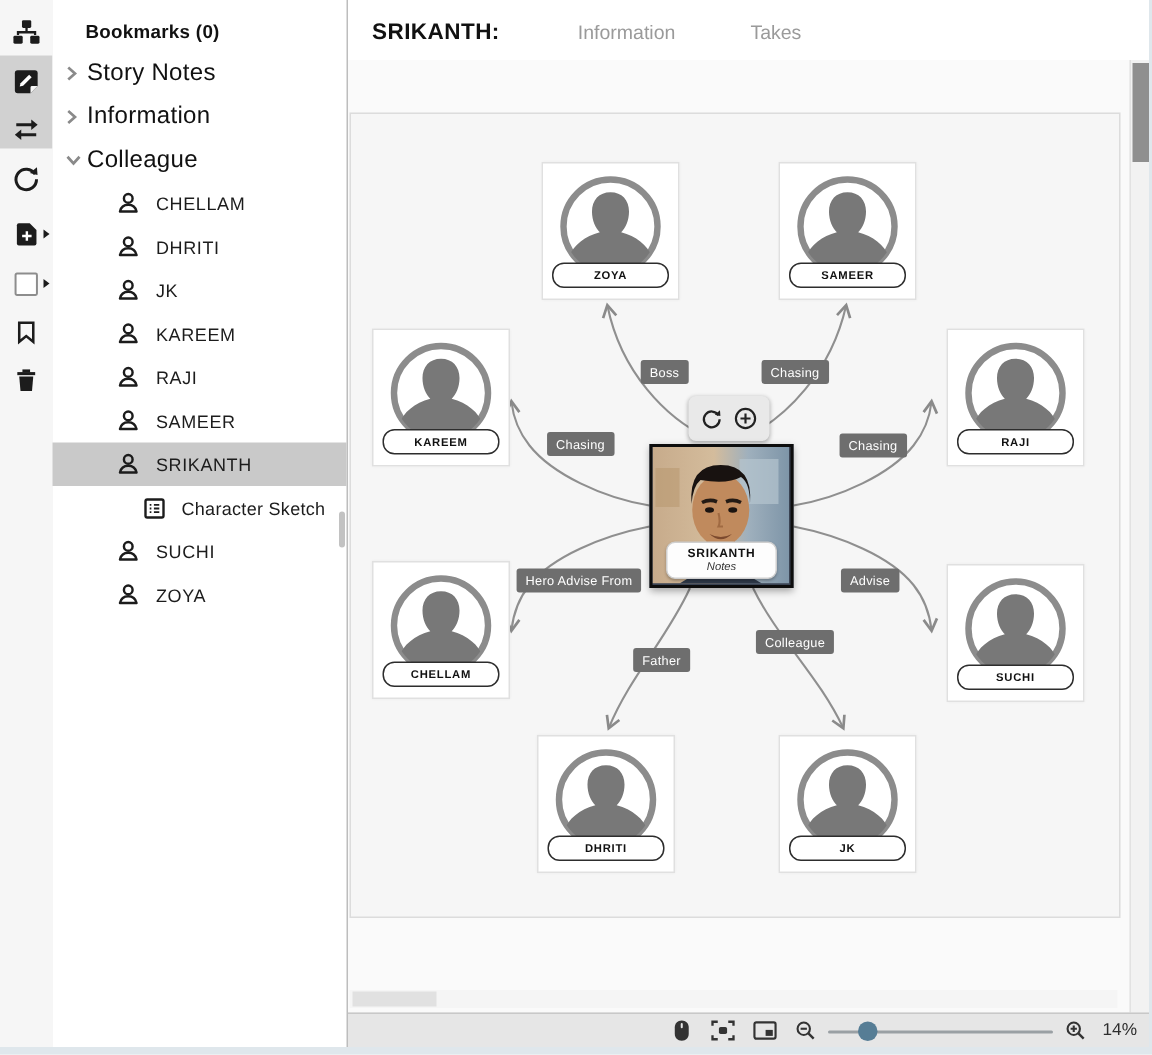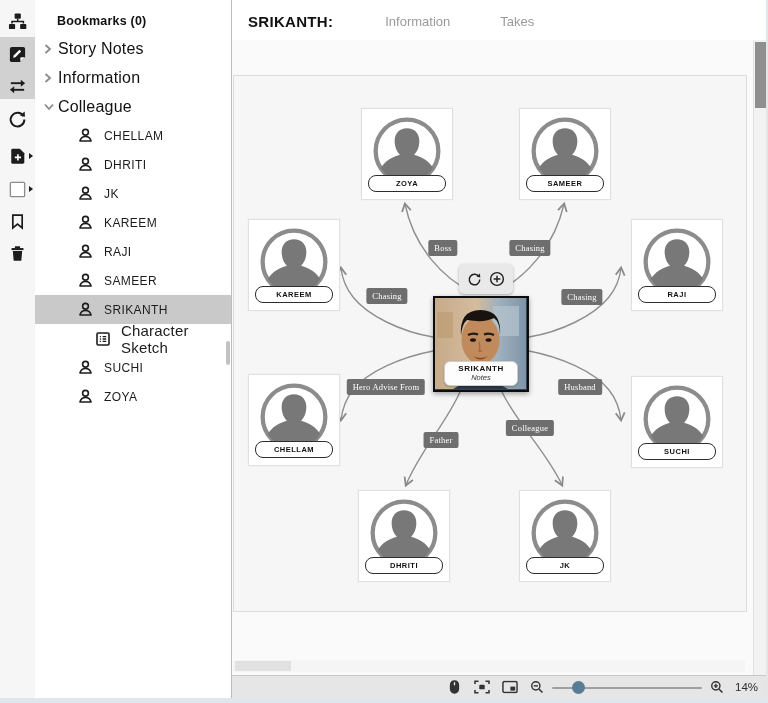--- a/index.html
+++ b/index.html
@@ -23,21 +23,21 @@
   .sb-title{height:26px;line-height:26px;padding-left:22px;font-weight:bold;font-size:12.5px;color:#111;letter-spacing:.2px;}
   .sb-section{height:29px;display:flex;align-items:center;cursor:pointer;}
   .sb-chevron{width:10px;margin-left:9px;margin-right:4px;color:#8a8a8a;display:flex;}
   .sb-section-label{font-weight:normal;font-size:16px;color:#111;letter-spacing:.2px;text-align:right;}
   .sb-char{height:29px;display:flex;align-items:center;padding-left:42px;cursor:pointer;}
   .sb-char.selected{background:#c9c9c9;}
   .sb-char-icon{display:flex;margin-right:10px;}
   .sb-char-label{font-size:12px;color:#1c1c1c;letter-spacing:.4px;}
   .sb-sub{height:29px;display:flex;align-items:center;padding-left:60px;cursor:pointer;}
   .sb-sub-icon{display:flex;margin-right:10px;}
-  .sb-sub-label{font-size:15px;color:#1c1c1c;letter-spacing:.2px;}
+  .sb-sub-label{font-size:12px;color:#1c1c1c;letter-spacing:.2px;}
   .sb-thumb{position:absolute;right:1px;top:341px;width:4px;height:24px;background:#c2c2c2;border-radius:2px;}
 
   
   .main{position:absolute;left:232px;top:0;width:534px;height:698px;background:#fafafa;}
   .header{position:absolute;left:0;top:0;width:100%;height:44px;background:#fff;border-bottom:1px solid #d8d8d8;display:flex;align-items:center;box-sizing:border-box;padding-left:16px;}
   .header-title{font-weight:bold;font-size:15px;color:#111;letter-spacing:.3px;margin-right:30px;}
   .tab{font-size:13px;color:#9a9a9a;margin-right:26px;padding:9px 2px 7px;border-bottom:2px solid transparent;cursor:pointer;margin-left:20px;}
   .tab.active{color:#3a3a3a;border-bottom-color:#3a3a3a;}
 
   .canvas-outer{position:absolute;left:0;top:40px;width:534px;height:635px;background:#fafafa;}
@@ -50,21 +50,21 @@
   .node-label{position:absolute;left:6px;right:6px;bottom:7px;background:#fff;border:1.5px solid #2d2d2d;border-radius:8px;font-size:7.5px;font-weight:bold;color:#111;text-align:center;padding:3px 0;letter-spacing:.5px;}
 
   .center-node{position:absolute;left:199px;top:220px;width:96px;height:96px;border:2.5px solid #0d0d0d;background:#3a4353;box-sizing:border-box;box-shadow:0 2px 5px rgba(0,0,0,.35);}
   .center-label{position:absolute;left:9px;right:9px;bottom:4px;background:#fdfdfd;border:1px solid #cfcfcf;border-radius:6px;text-align:center;padding:2px 0 3px;box-shadow:0 1px 2px rgba(0,0,0,.25);}
   .center-name{font-size:8px;font-weight:bold;color:#111;letter-spacing:.5px;}
   .center-role{font-size:7.5px;font-style:italic;color:#333;}
 
   .mini-toolbar{position:absolute;left:225px;top:188px;width:54px;height:30px;background:#e9e9e9;border-radius:5px;box-shadow:0 1px 3px rgba(0,0,0,.3);display:flex;align-items:center;justify-content:space-evenly;}
   .mini-toolbar .mt-btn{display:flex;cursor:pointer;}
 
-  .chip{position:absolute;transform:translate(-50%,-50%);background:#6e6e6e;color:#fff;font-size:8.5px;padding:3px 6px;border-radius:2px;white-space:nowrap;letter-spacing:.2px;cursor:pointer;font-family:Liberation Serif, serif;}
+  .chip{position:absolute;transform:translate(-50%,-50%);background:#6e6e6e;color:#fff;font-size:8.5px;padding:3px 6px;border-radius:2px;white-space:nowrap;letter-spacing:.2px;cursor:pointer;}
 
   
   .v-track{position:absolute;left:521px;top:40px;width:13px;height:635px;background:#f2f2f2;border-left:1px solid #e2e2e2;box-sizing:border-box;}
   .v-thumb{position:absolute;left:1px;top:2px;width:11px;height:66px;background:#8f8f8f;cursor:pointer;}
   .h-track{position:absolute;left:1px;top:620px;width:512px;height:12px;background:#f5f5f5;}
   .h-thumb{position:absolute;left:2px;top:1px;width:56px;height:10px;background:#e1e1e1;cursor:pointer;}
 
   
   .bottom-bar{position:absolute;left:0;top:675px;width:534px;height:23px;background:#e6e6e6;border-top:1px solid #c8c8c8;box-sizing:border-box;}
   .bb-icon{position:absolute;top:50%;transform:translateY(-50%);display:flex;cursor:pointer;}
@@ -352,21 +352,21 @@
               <use href="#sym-person-sil"></use>
             </svg>
           <div class="node-label">JK</div>
         </div>
 
         <div class="chip" style="left:209px;top:172px">Boss</div>
         <div class="chip" style="left:296px;top:172px">Chasing</div>
         <div class="chip" style="left:153px;top:220px">Chasing</div>
         <div class="chip" style="left:348px;top:221px">Chasing</div>
         <div class="chip" style="left:152px;top:311px">Hero Advise From</div>
-        <div class="chip" style="left:346px;top:311px">Husband</div>
+        <div class="chip" style="left:346px;top:311px">Advise</div>
         <div class="chip" style="left:207px;top:364px">Father</div>
         <div class="chip" style="left:296px;top:352px">Colleague</div>
 
         <div class="mini-toolbar">
           <span class="mt-btn">
             <svg width="15" height="15" viewBox="0 0 20 20">
                 <path d="M16,6.5 a7,7 0 1 0 1,3.5" fill="none" stroke="#222" stroke-width="2"></path>
                 <path d="M17.3,2 l0.4,5.2 -5,-1.3 z" fill="#222"></path>
               </svg>
           </span>

